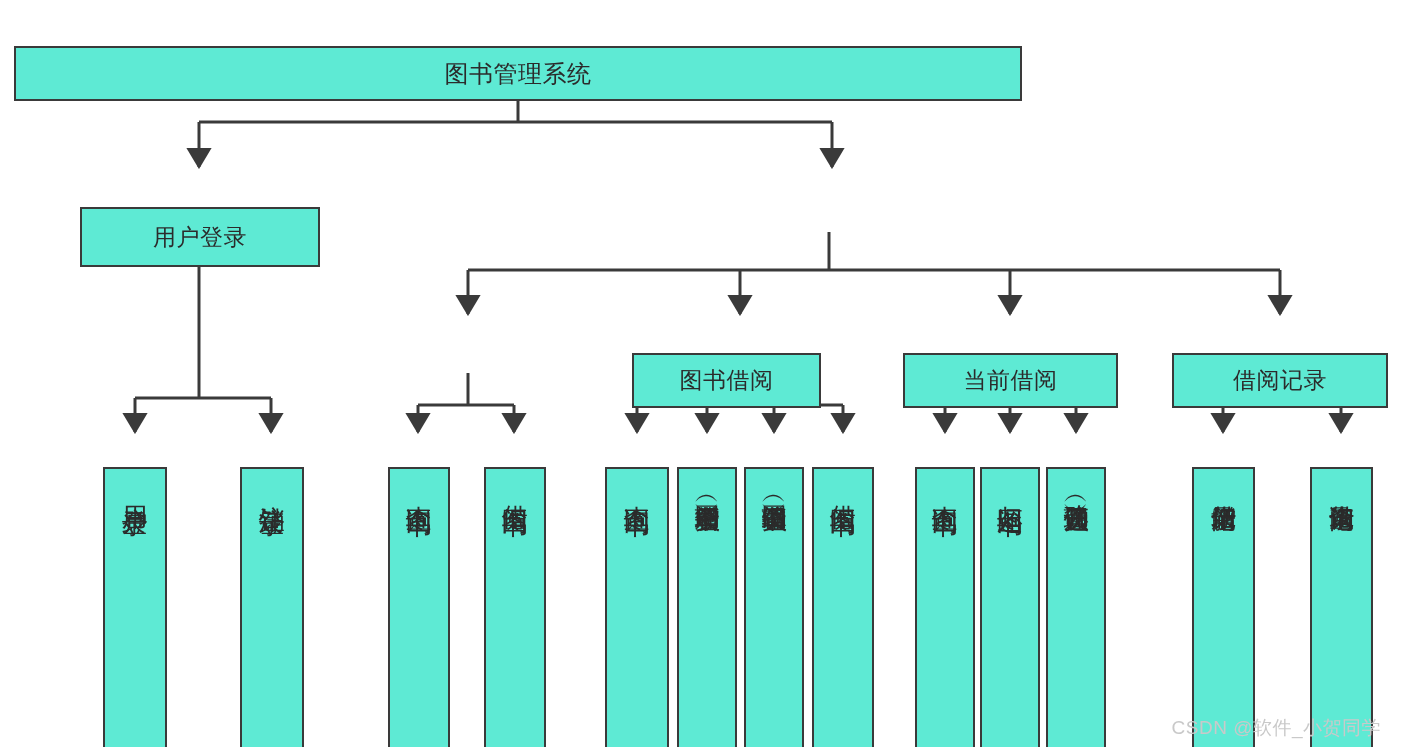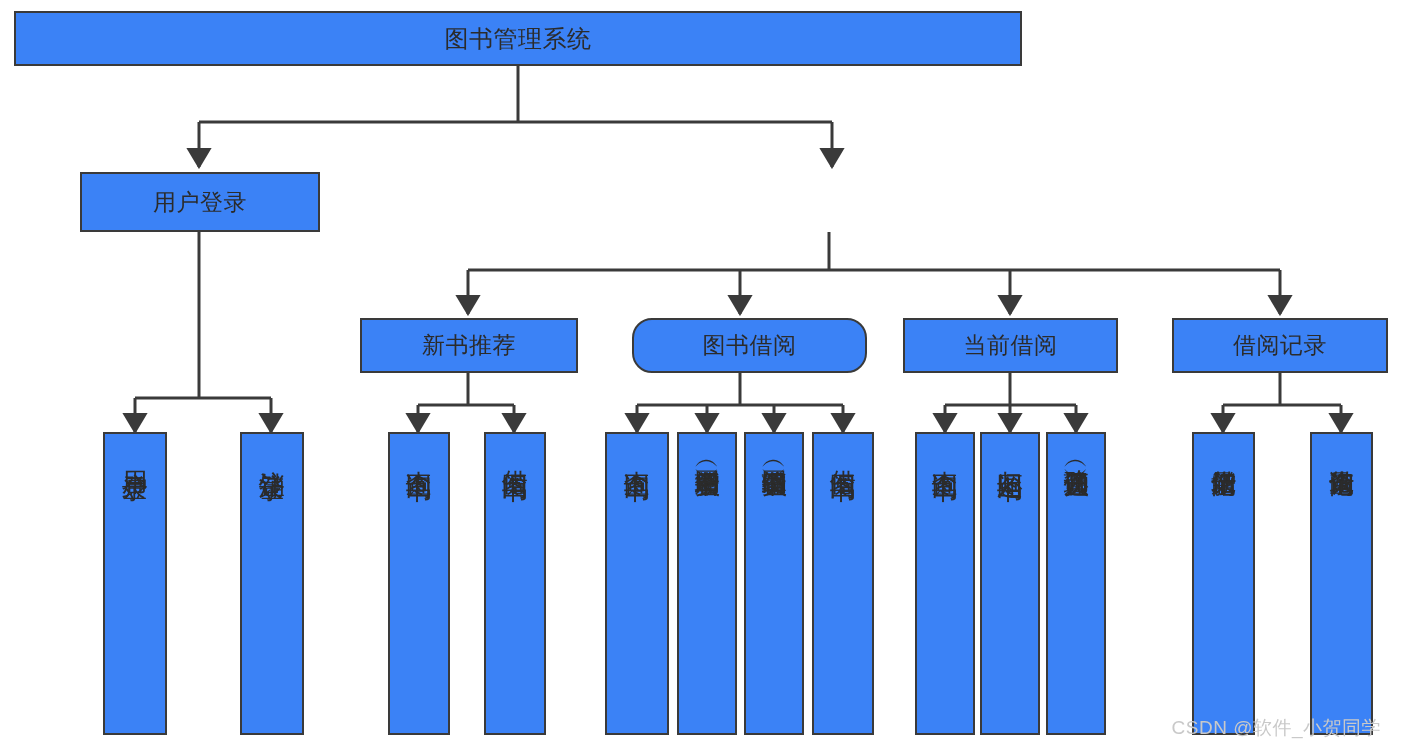--- a/index.html
+++ b/index.html
@@ -22,26 +22,27 @@
     position: absolute;
     left: 0;
     top: 0;
     width: 1405px;
     height: 747px;
     pointer-events: none;
   }
   .node {
     position: absolute;
     box-sizing: border-box;
-    background: #3b82f6;
+    background: #5eead4;
     border: 2px solid #3a3a3a;
     display: flex;
     align-items: center;
     justify-content: center;
     color: #2b2b2b;
+    margin-top: 35px;
   }
   .node .label {
     display: block;
     text-align: center;
     line-height: 1.08;
     letter-spacing: 0.5px;
   }
   
   .node.h .label {
     font-size: 23px;
@@ -135,24 +136,21 @@
   </svg>
 
   <div class="node h root" style="left:14px; top:11px; width:1008px; height:55px;">
     <span class="label">图书管理系统</span>
   </div>
 
   <div class="node h" style="left:80px; top:172px; width:240px; height:60px;">
     <span class="label">用户登录</span>
   </div>
 
-  <div class="node h" style="left:360px; top:318px; width:218px; height:55px;">
-    <span class="label">新书推荐</span>
-  </div>
-  <div class="node h" style="left:632px; top:318px; width:235px; height:55px;border-radius:20px;">
+  <div class="node h" style="left:632px; top:318px; width:189px; height:55px;">
     <span class="label">图书借阅</span>
   </div>
   <div class="node h" style="left:903px; top:318px; width:215px; height:55px;">
     <span class="label">当前借阅</span>
   </div>
   <div class="node h" style="left:1172px; top:318px; width:216px; height:55px;">
     <span class="label">借阅记录</span>
   </div>
 
   <div class="node v" style="left:103px; top:432px; width:64px; height:303px;">

